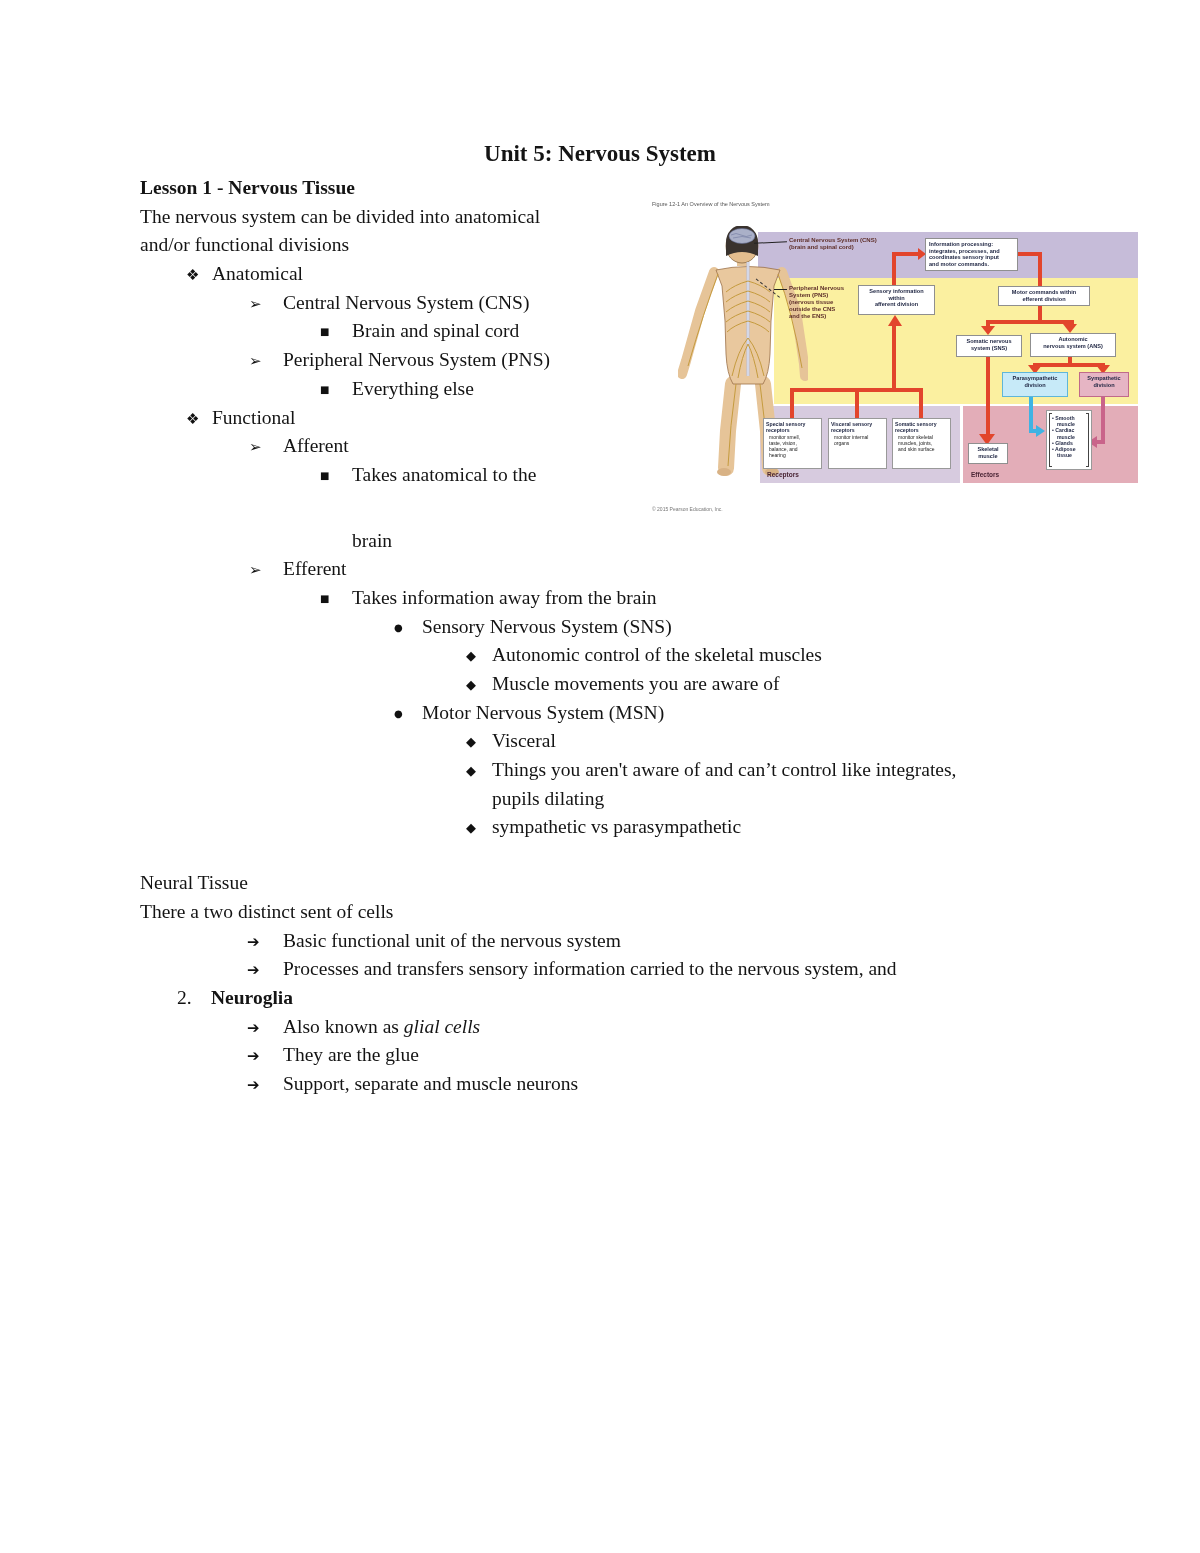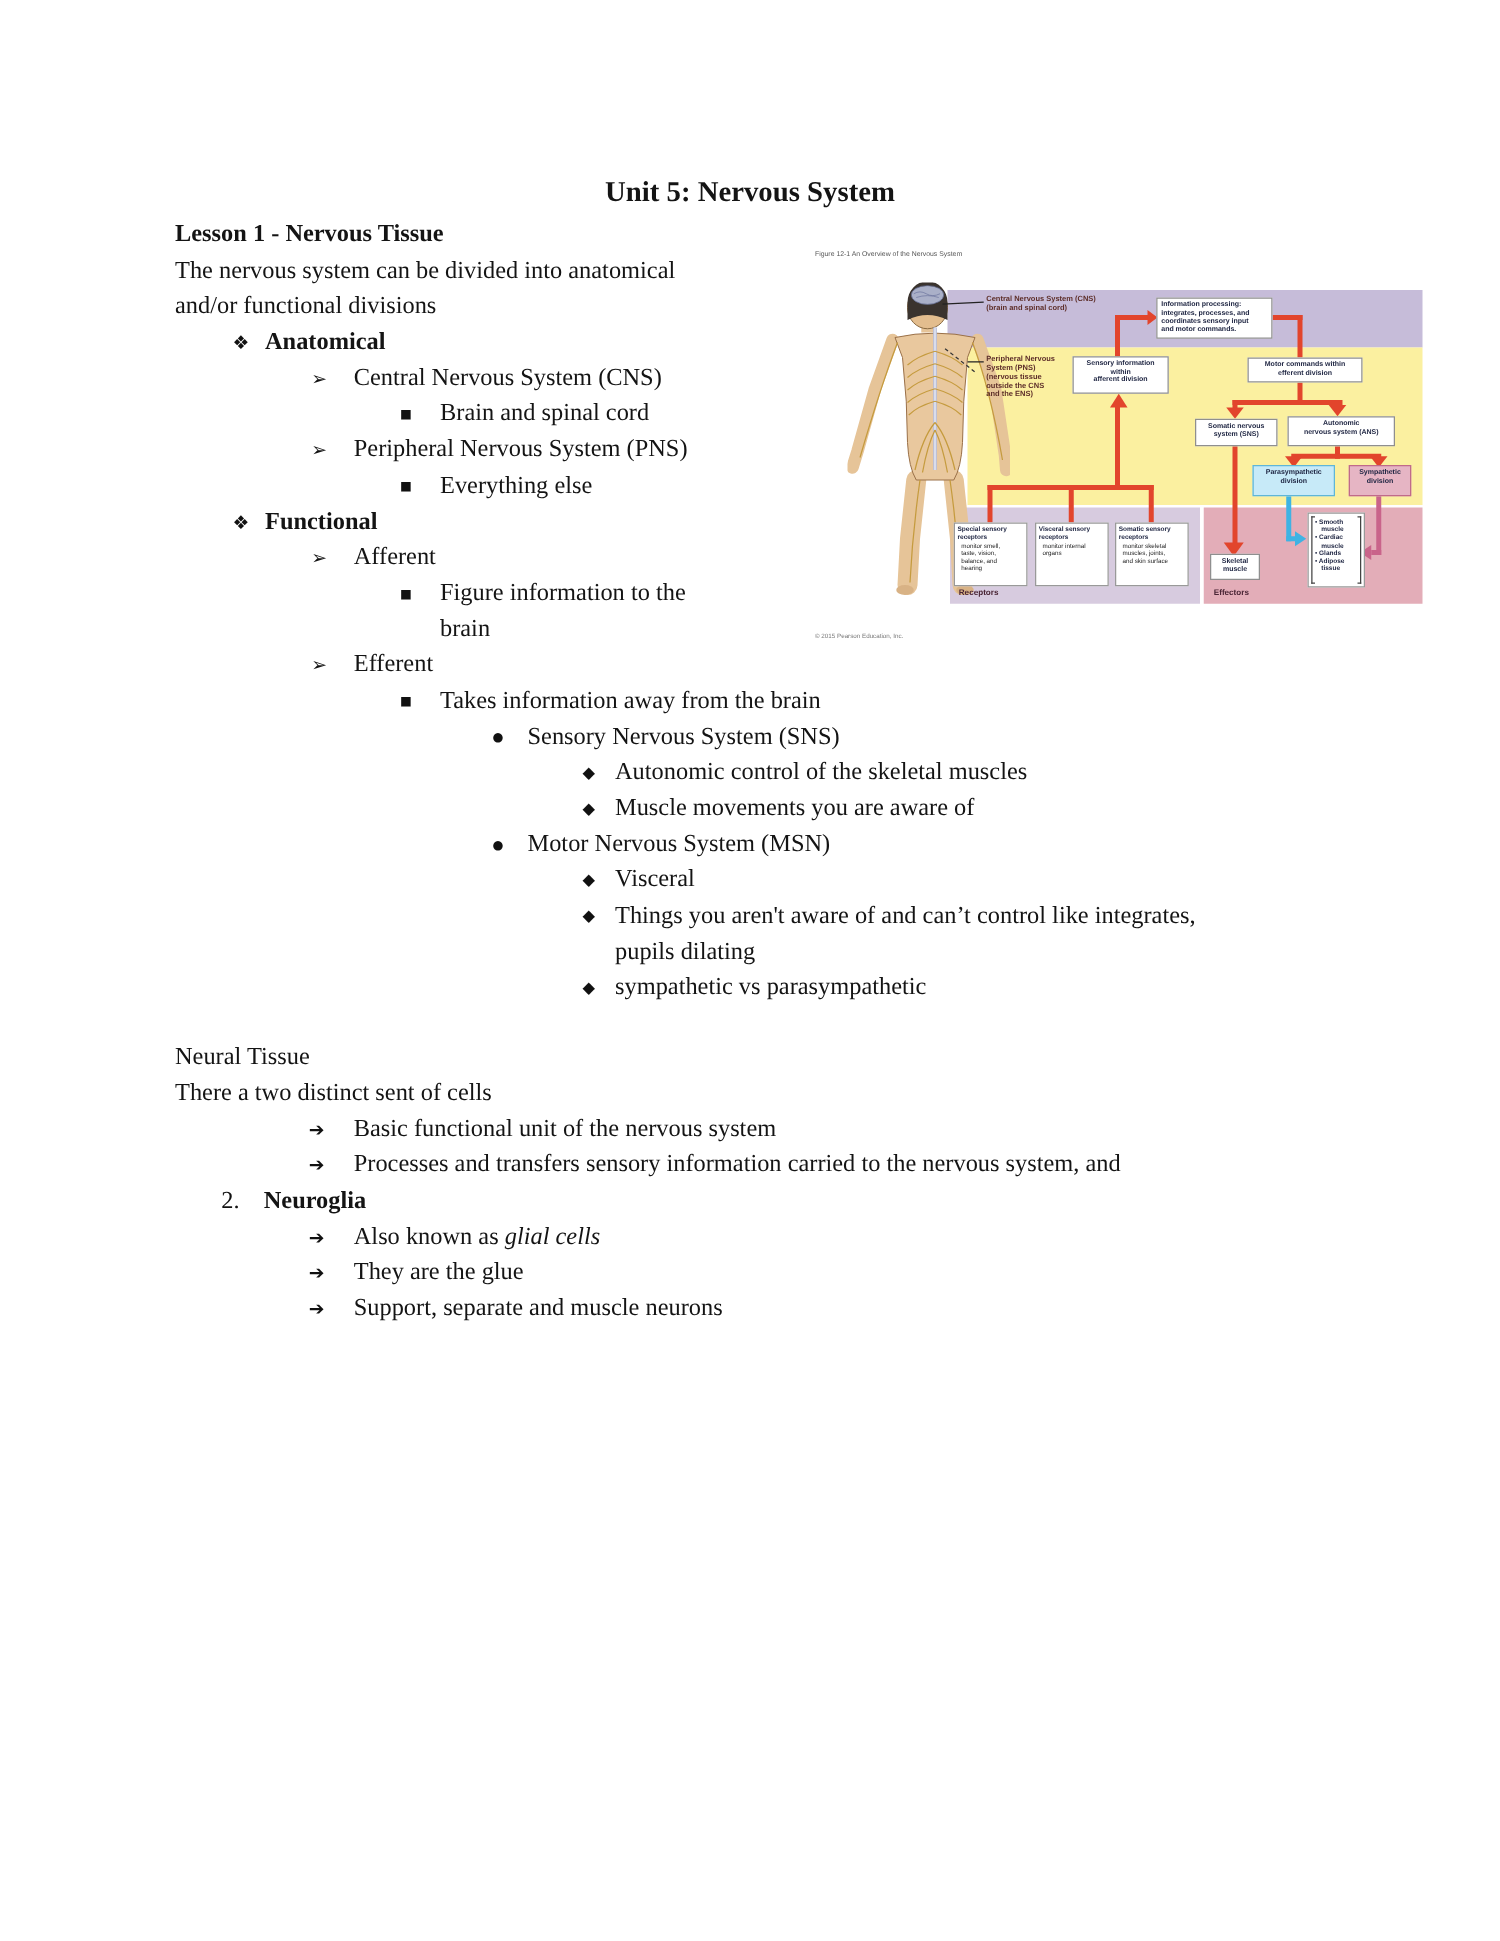--- a/index.html
+++ b/index.html
@@ -7,28 +7,28 @@
         font-family:"Liberation Serif","DejaVu Serif",serif;color:#141414;}
   .doc-title{position:absolute;left:0;top:141px;width:1200px;text-align:center;
         font-size:23px;font-weight:bold;}
   .doc-lines{position:absolute;left:140px;top:174px;width:940px;}
   .line{height:28.7px;line-height:28.7px;font-size:19.5px;white-space:nowrap;}
   .line b{font-weight:bold;}
   .line i{font-style:italic;}
   .line.bold{font-weight:bold;}
   .line.gap{margin-top:27px;}
   .bullet{display:inline-block;font-family:"DejaVu Sans",sans-serif;color:#111;}
-  .l1{padding-left:46px;font-weight:bold;}  .l1 .bullet{width:26px;font-size:15px;}
+  .l1{padding-left:46px;}  .l1 .bullet{width:26px;font-size:15px;}
   .l2{padding-left:109px;} .l2 .bullet{width:34px;font-size:15px;}
   .l3{padding-left:180px;} .l3 .bullet{width:32px;font-size:10px;vertical-align:2px;}
   .l4{padding-left:254px;} .l4 .bullet{width:28px;font-size:10px;vertical-align:2px;}
   .l5{padding-left:326px;} .l5 .bullet{width:26px;font-size:13px;vertical-align:1px;}
   .num{padding-left:37px;} .num .bullet{width:34px;font-size:19.5px;font-family:"Liberation Serif",serif;}
   .arw{padding-left:107px;}.arw .bullet{width:36px;font-size:15px;}
-  .l3.cont{padding-left:212px;} .l5.cont{padding-left:352px;} .arw.cont{padding-left:143px;}
+  .l3.cont{padding-left:212px;margin-top:37px;} .l5.cont{padding-left:352px;} .arw.cont{padding-left:143px;}
 
   
   .fig{position:absolute;left:650px;top:196px;width:492px;height:322px;
        font-family:"Liberation Sans","DejaVu Sans",sans-serif;}
   .fig .abs{position:absolute;}
   .fig-caption{left:2px;top:5px;font-size:5.5px;color:#555;}
   .fig-copy{left:2px;top:310px;font-size:5px;color:#777;}
   .band{position:absolute;z-index:1;}
   .fbox{position:absolute;z-index:3;background:#fff;border:1px solid #8f8f8f;
         font-size:5.6px;line-height:6.6px;font-weight:bold;color:#1c2340;
@@ -57,21 +57,21 @@
       <div class="line bold"><b>Lesson 1 - Nervous Tissue</b></div>
       <div class="line"><span>The nervous system can be divided into anatomical</span></div>
       <div class="line"><span>and/or functional divisions</span></div>
       <div class="line l1"><span class="bullet">❖</span><span>Anatomical</span></div>
       <div class="line l2"><span class="bullet">➢</span><span>Central Nervous System (CNS)</span></div>
       <div class="line l3"><span class="bullet">■</span><span>Brain and spinal cord</span></div>
       <div class="line l2"><span class="bullet">➢</span><span>Peripheral Nervous System (PNS)</span></div>
       <div class="line l3"><span class="bullet">■</span><span>Everything else</span></div>
       <div class="line l1"><span class="bullet">❖</span><span>Functional</span></div>
       <div class="line l2"><span class="bullet">➢</span><span>Afferent</span></div>
-      <div class="line l3"><span class="bullet">■</span><span>Figure information to the</span></div>
+      <div class="line l3"><span class="bullet">■</span><span>Takes anatomical to the</span></div>
       <div class="line l3 cont"><span>brain</span></div>
       <div class="line l2"><span class="bullet">➢</span><span>Efferent</span></div>
       <div class="line l3"><span class="bullet">■</span><span>Takes information away from the brain</span></div>
       <div class="line l4"><span class="bullet">●</span><span>Sensory Nervous System (SNS)</span></div>
       <div class="line l5"><span class="bullet">◆</span><span>Autonomic control of the skeletal muscles</span></div>
       <div class="line l5"><span class="bullet">◆</span><span>Muscle movements you are aware of</span></div>
       <div class="line l4"><span class="bullet">●</span><span>Motor Nervous System (MSN)</span></div>
       <div class="line l5"><span class="bullet">◆</span><span>Visceral</span></div>
       <div class="line l5"><span class="bullet">◆</span><span>Things you aren't aware of and can’t control like integrates,</span></div>
       <div class="line l5 cont"><span>pupils dilating</span></div>

